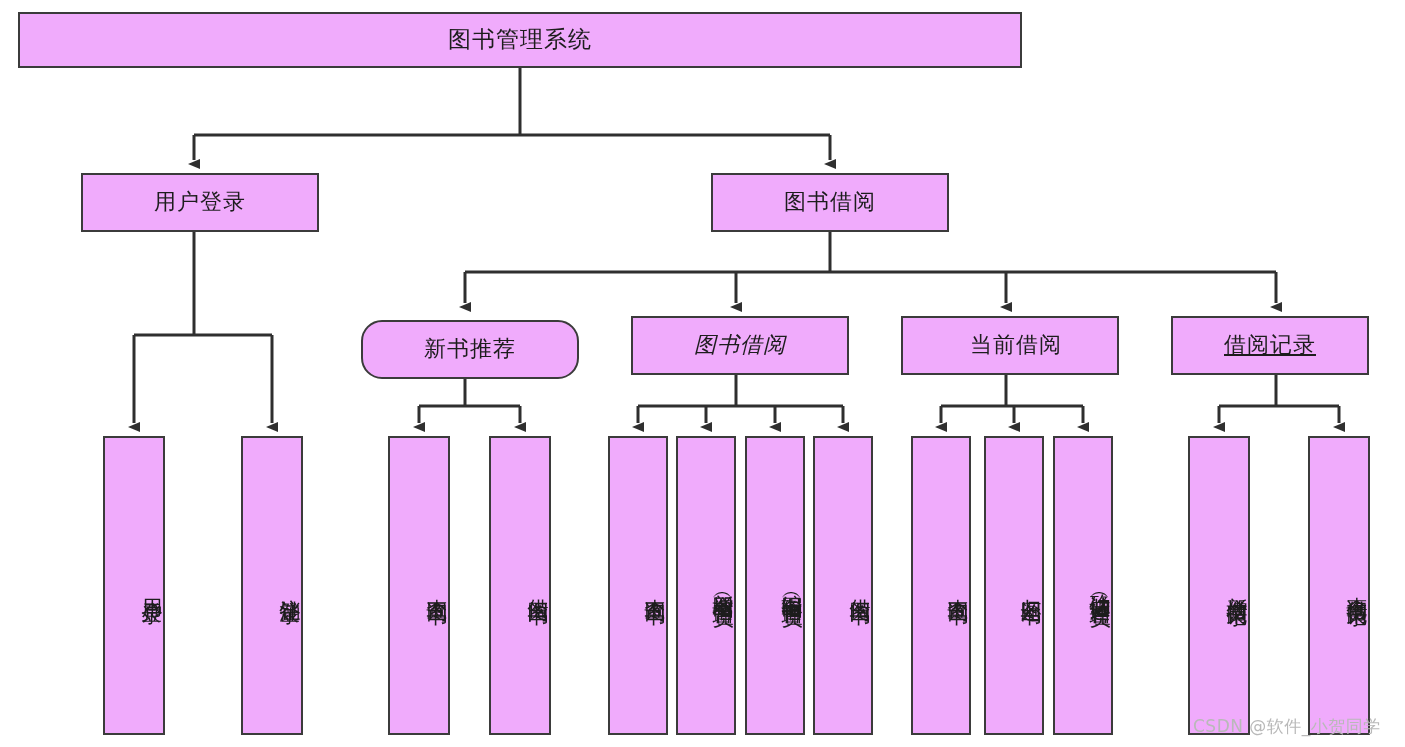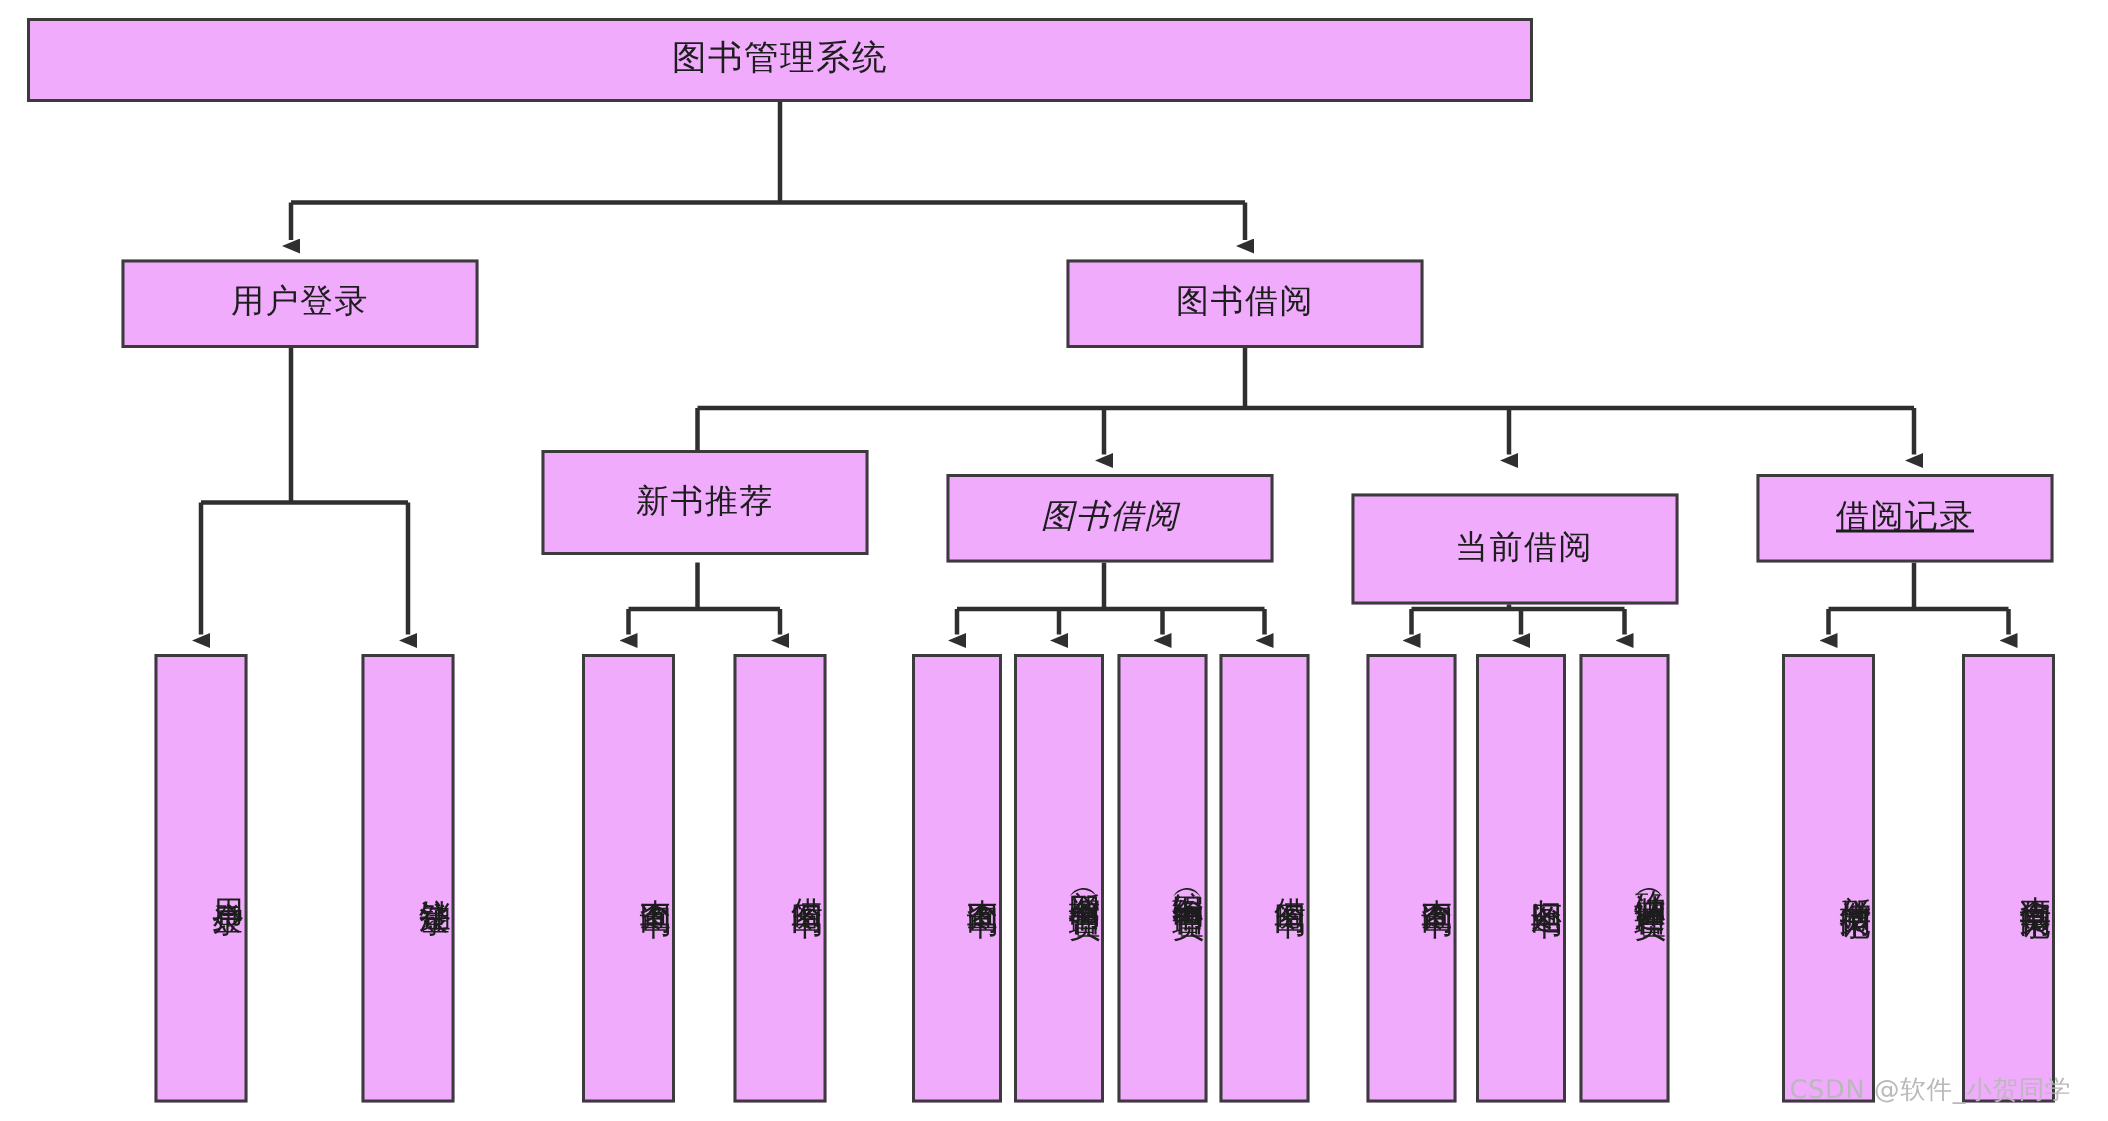--- a/index.html
+++ b/index.html
@@ -123,27 +123,27 @@
     <span>图书管理系统</span>
   </div>
 
   <div class="node h" style="left: 81px; top: 173px; width: 238px; height: 59px;">
     <span>用户登录</span>
   </div>
   <div class="node h" style="left: 711px; top: 173px; width: 238px; height: 59px;">
     <span>图书借阅</span>
   </div>
 
-  <div class="node h" style="left: 361px; top: 300px; width: 218px; height: 70px;">
+  <div class="node h" style="left: 361px; top: 320px; width: 218px; height: 59px; border-radius: 21px;">
     <span>新书推荐</span>
   </div>
   <div class="node h" style="left: 631px; top: 316px; width: 218px; height: 59px; font-style: italic;">
     <span>图书借阅</span>
   </div>
-  <div class="node h" style="left: 901px; top: 329px; width: 218px; height: 74px; padding-left: 12px;">
+  <div class="node h" style="left: 901px; top: 316px; width: 218px; height: 59px; padding-left: 12px;">
     <span>当前借阅</span>
   </div>
   <div class="node h" style="left: 1171px; top: 316px; width: 198px; height: 59px; text-decoration: underline;">
     <span>借阅记录</span>
   </div>
 
   <div class="node v" style="left: 103px; top: 436px; width: 62px; height: 299px;">
     <span class="vlabel">用户登录</span>
   </div>
   <div class="node v" style="left: 241px; top: 436px; width: 62px; height: 299px;">

